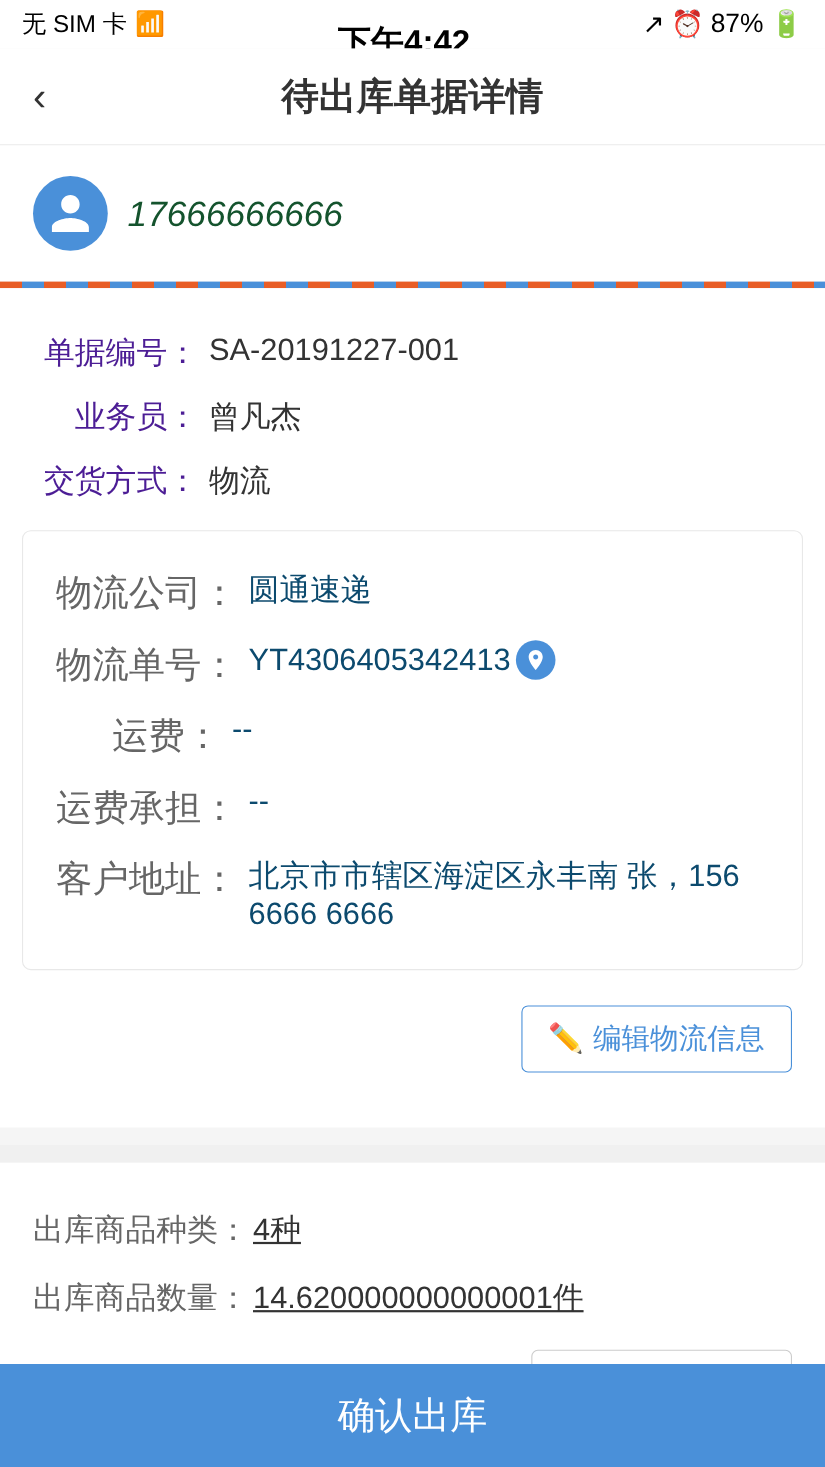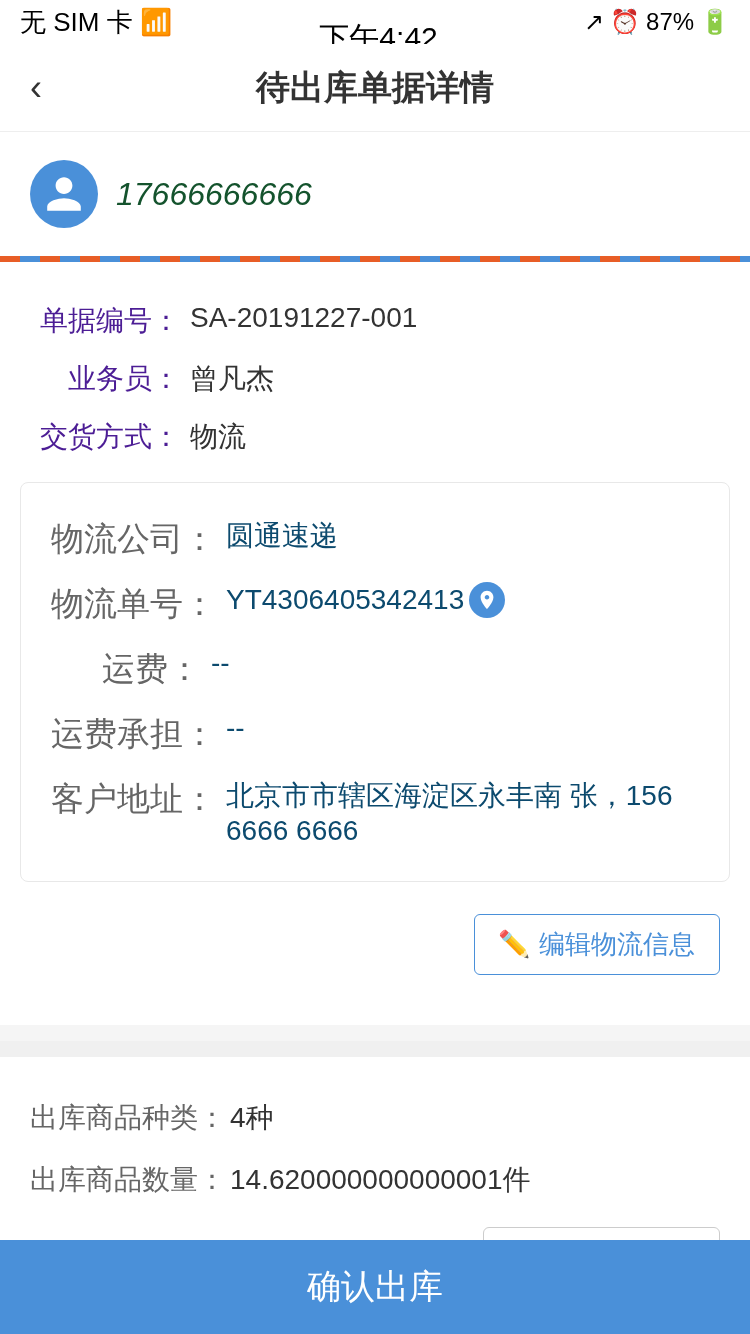--- a/index.html
+++ b/index.html
@@ -21,26 +21,26 @@
       display: flex;
       align-items: center;
       justify-content: space-between;
       padding: 0 20px;
       font-size: 28px;
     }
     .status-left {
       display: flex;
       align-items: center;
       gap: 8px;
-      font-size: 26px;
+      font-size: 22px;
       color: #000;
     }
     .status-center {
       font-size: 30px;
-      font-weight: 400;
+      font-weight: 700;
       color: #000;
       margin-top: 32px;
     }
     .status-right {
       display: flex;
       align-items: center;
       gap: 6px;
       font-size: 24px;
       color: #000;
     }
@@ -228,20 +228,21 @@
     }
     .summary-label {
       color: #666;
       font-size: 28px;
       min-width: 200px;
       flex-shrink: 0;
     }
     .summary-value {
       color: #333;
       font-size: 28px;
+      text-decoration: underline;
     }
 
     
     .view-btn-row {
       display: flex;
       justify-content: flex-end;
       padding: 16px 30px 20px;
     }
     .view-btn {
       border: 1px solid #ccc;

